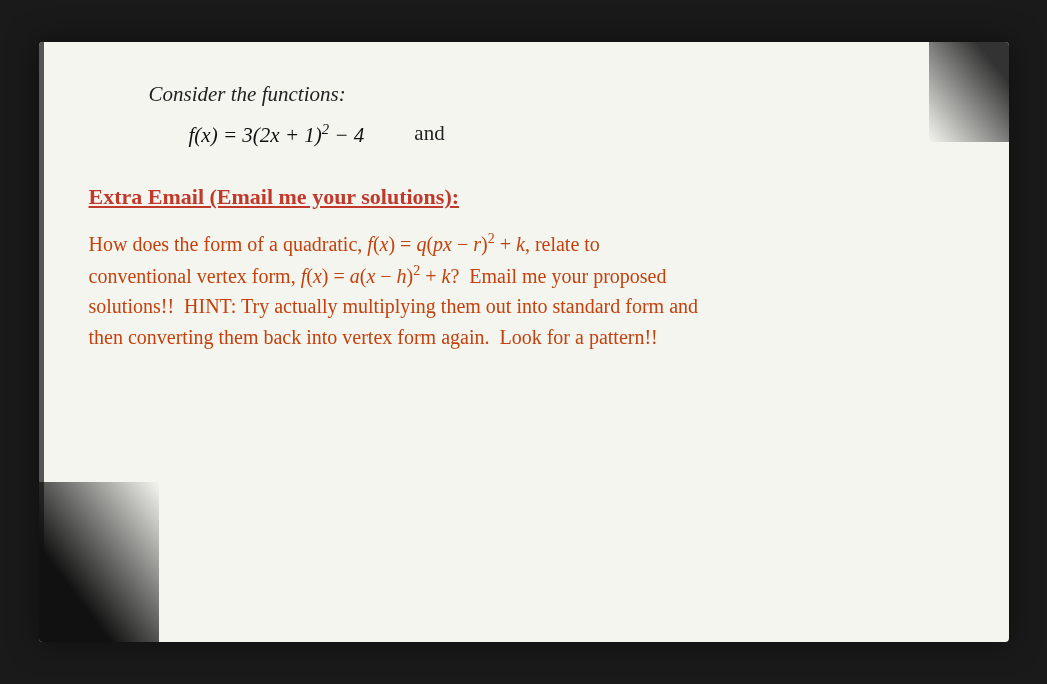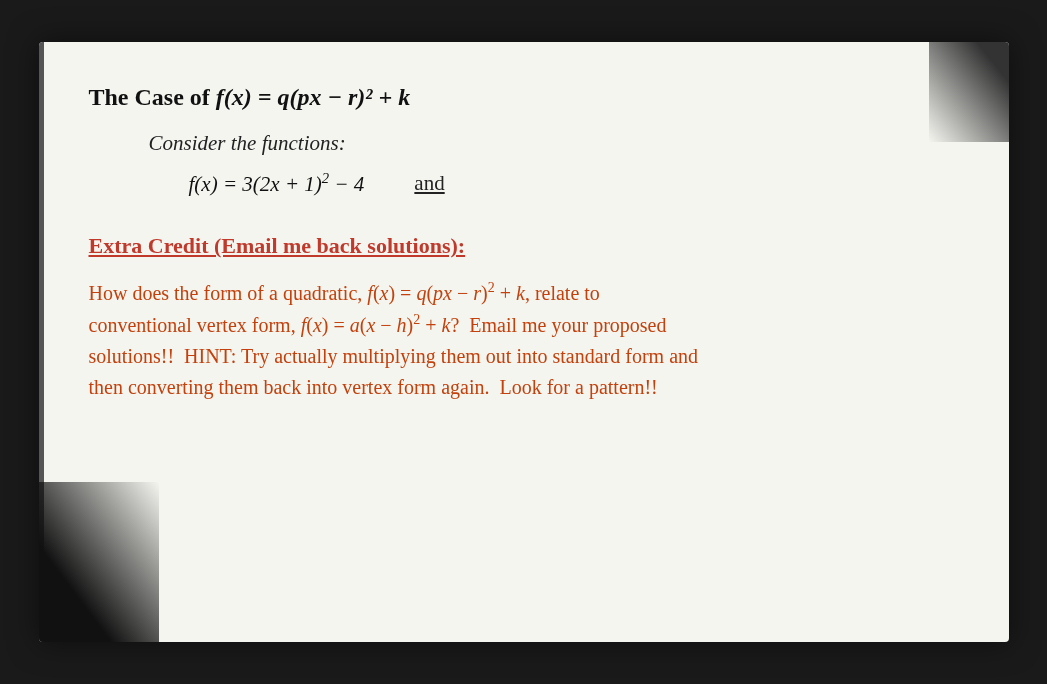--- a/index.html
+++ b/index.html
@@ -49,35 +49,34 @@
       margin-left: 60px;
       font-style: italic;
     }
 
     .functions-line {
       font-size: 21px;
       color: #222;
       margin-bottom: 36px;
       margin-left: 100px;
       display: flex;
-      align-items: center;
+      align-items: flex-start;
       gap: 50px;
     }
 
     .math-expression {
       font-style: italic;
       color: #111;
     }
 
     .and-word {
       font-style: normal;
       font-weight: normal;
       color: #222;
       font-size: 21px;
-      text-decoration: underline;
     }
 
     .extra-credit-heading {
       font-size: 22px;
       font-weight: bold;
       color: #c0392b;
       text-decoration: underline;
       margin-bottom: 18px;
     }
 
@@ -127,37 +126,34 @@
 
   </style>
 </head>
 <body>
 
 <div class="screen">
   <div class="border-left"></div>
 
   <div class="slide-content">
 
-    <div class="title-line">
-      <span>The Case of </span><span class="math-italic">f(x) = q(px − r)² + k</span>
-    </div>
 
     <div class="consider-line">
       <span>Consider the functions:</span>
     </div>
 
     <div class="functions-line">
       <span class="math-expression">
         <i>f</i>(<i>x</i>) = 3(2<i>x</i> + 1)<sup>2</sup> − 4
       </span>
       <span class="and-word">and</span>
     </div>
 
     <div class="extra-credit-heading">
-      <span>Extra Credit (Email me back solutions):</span>
+      <span>Extra Email (Email me your solutions):</span>
     </div>
 
     <div class="paragraph">
       How does the form of a quadratic, <i>f</i>(<i>x</i>) = <i>q</i>(<i>px</i> − <i>r</i>)<sup>2</sup> + <i>k</i>, relate to<br>
       conventional vertex form, <i>f</i>(<i>x</i>) = <i>a</i>(<i>x</i> − <i>h</i>)<sup>2</sup> + <i>k</i>?&nbsp; Email me your proposed<br>
       solutions!!&nbsp; HINT: Try actually multiplying them out into standard form and<br>
       then converting them back into vertex form again.&nbsp; Look for a pattern!!
     </div>
 
   </div>

